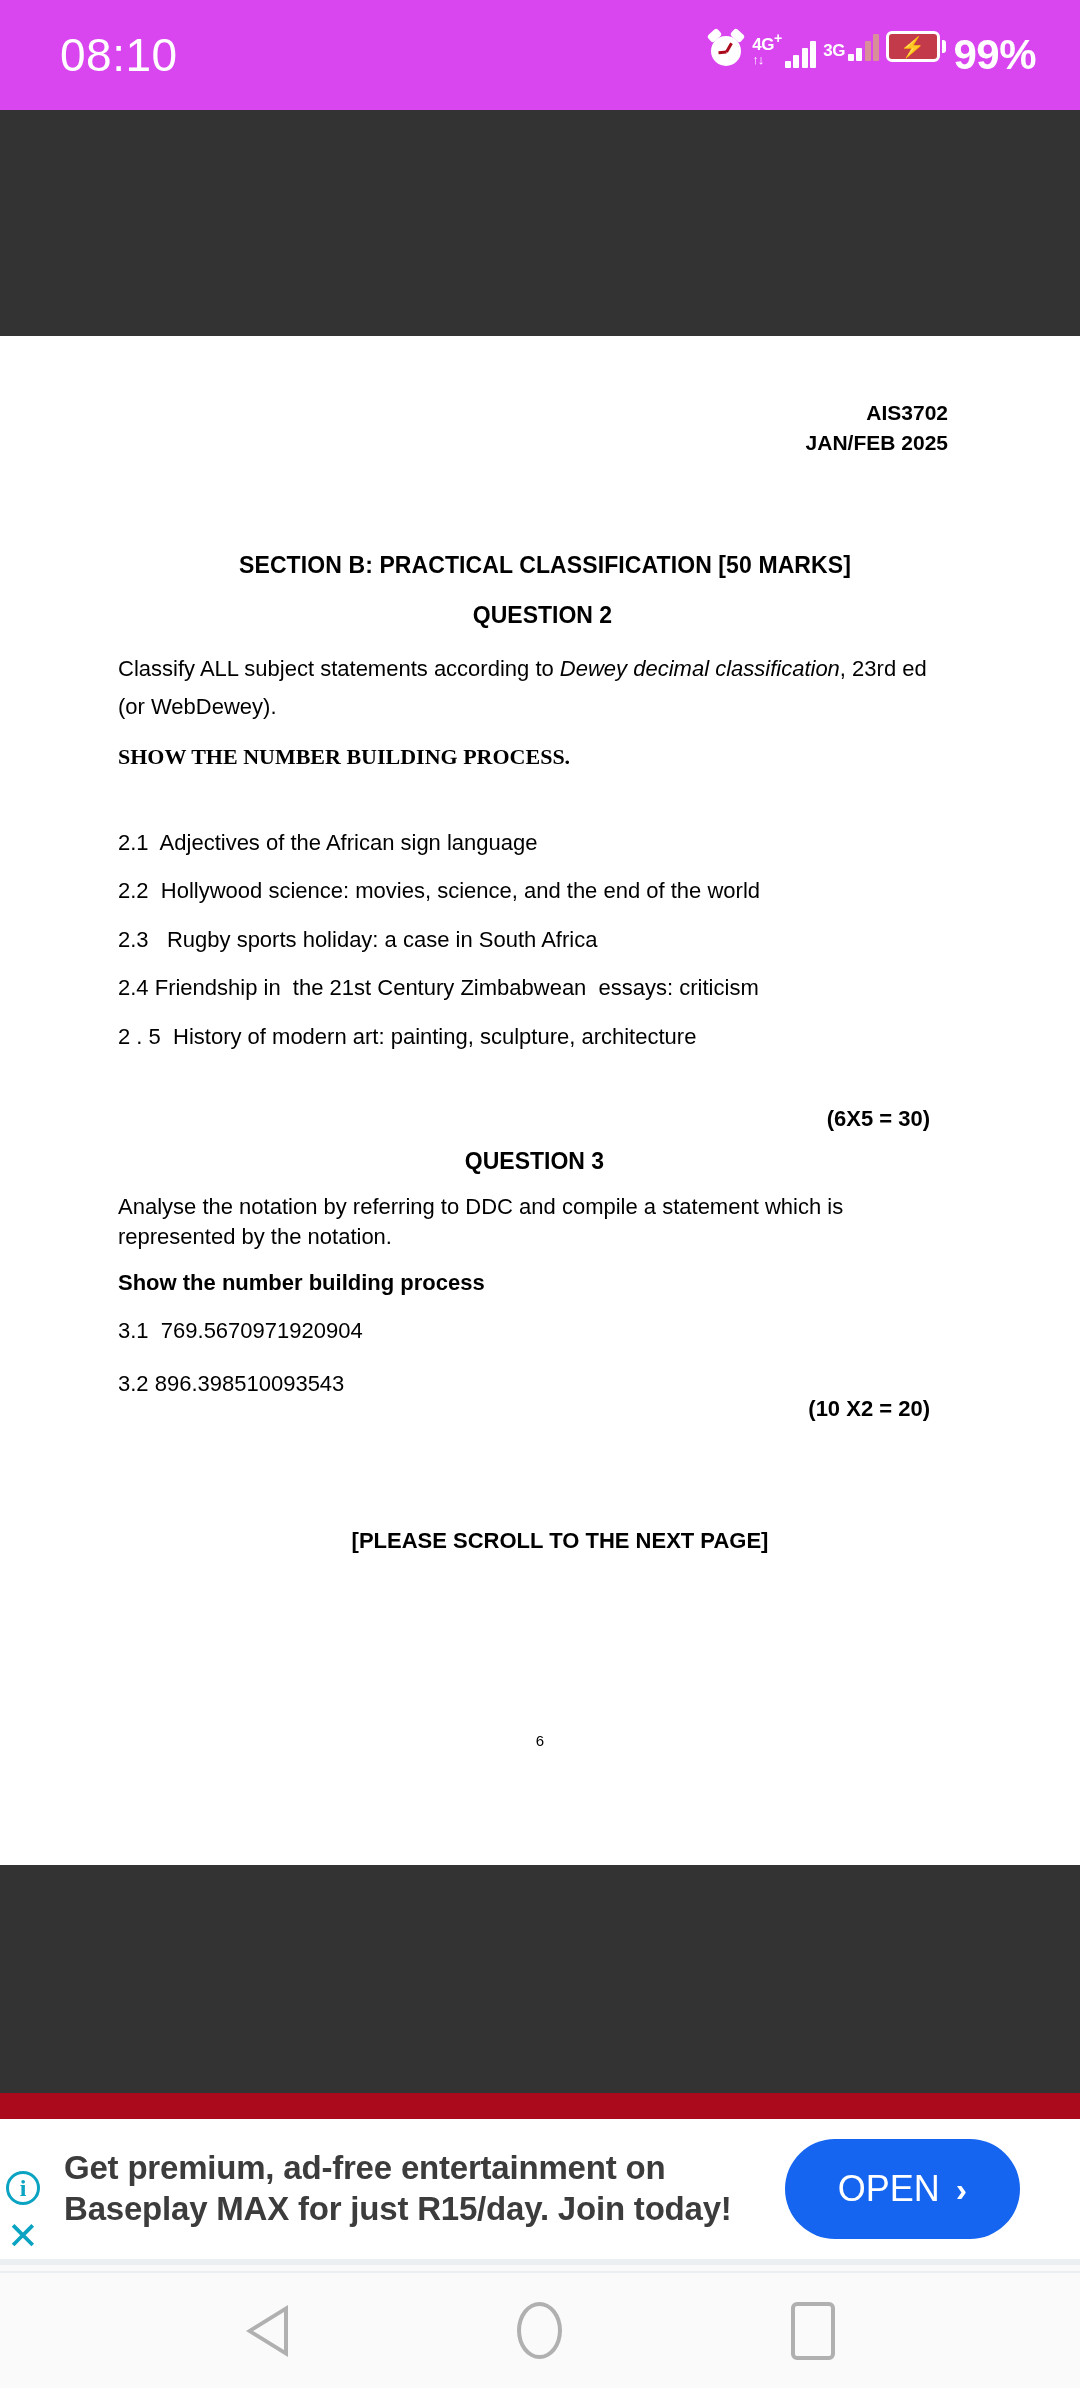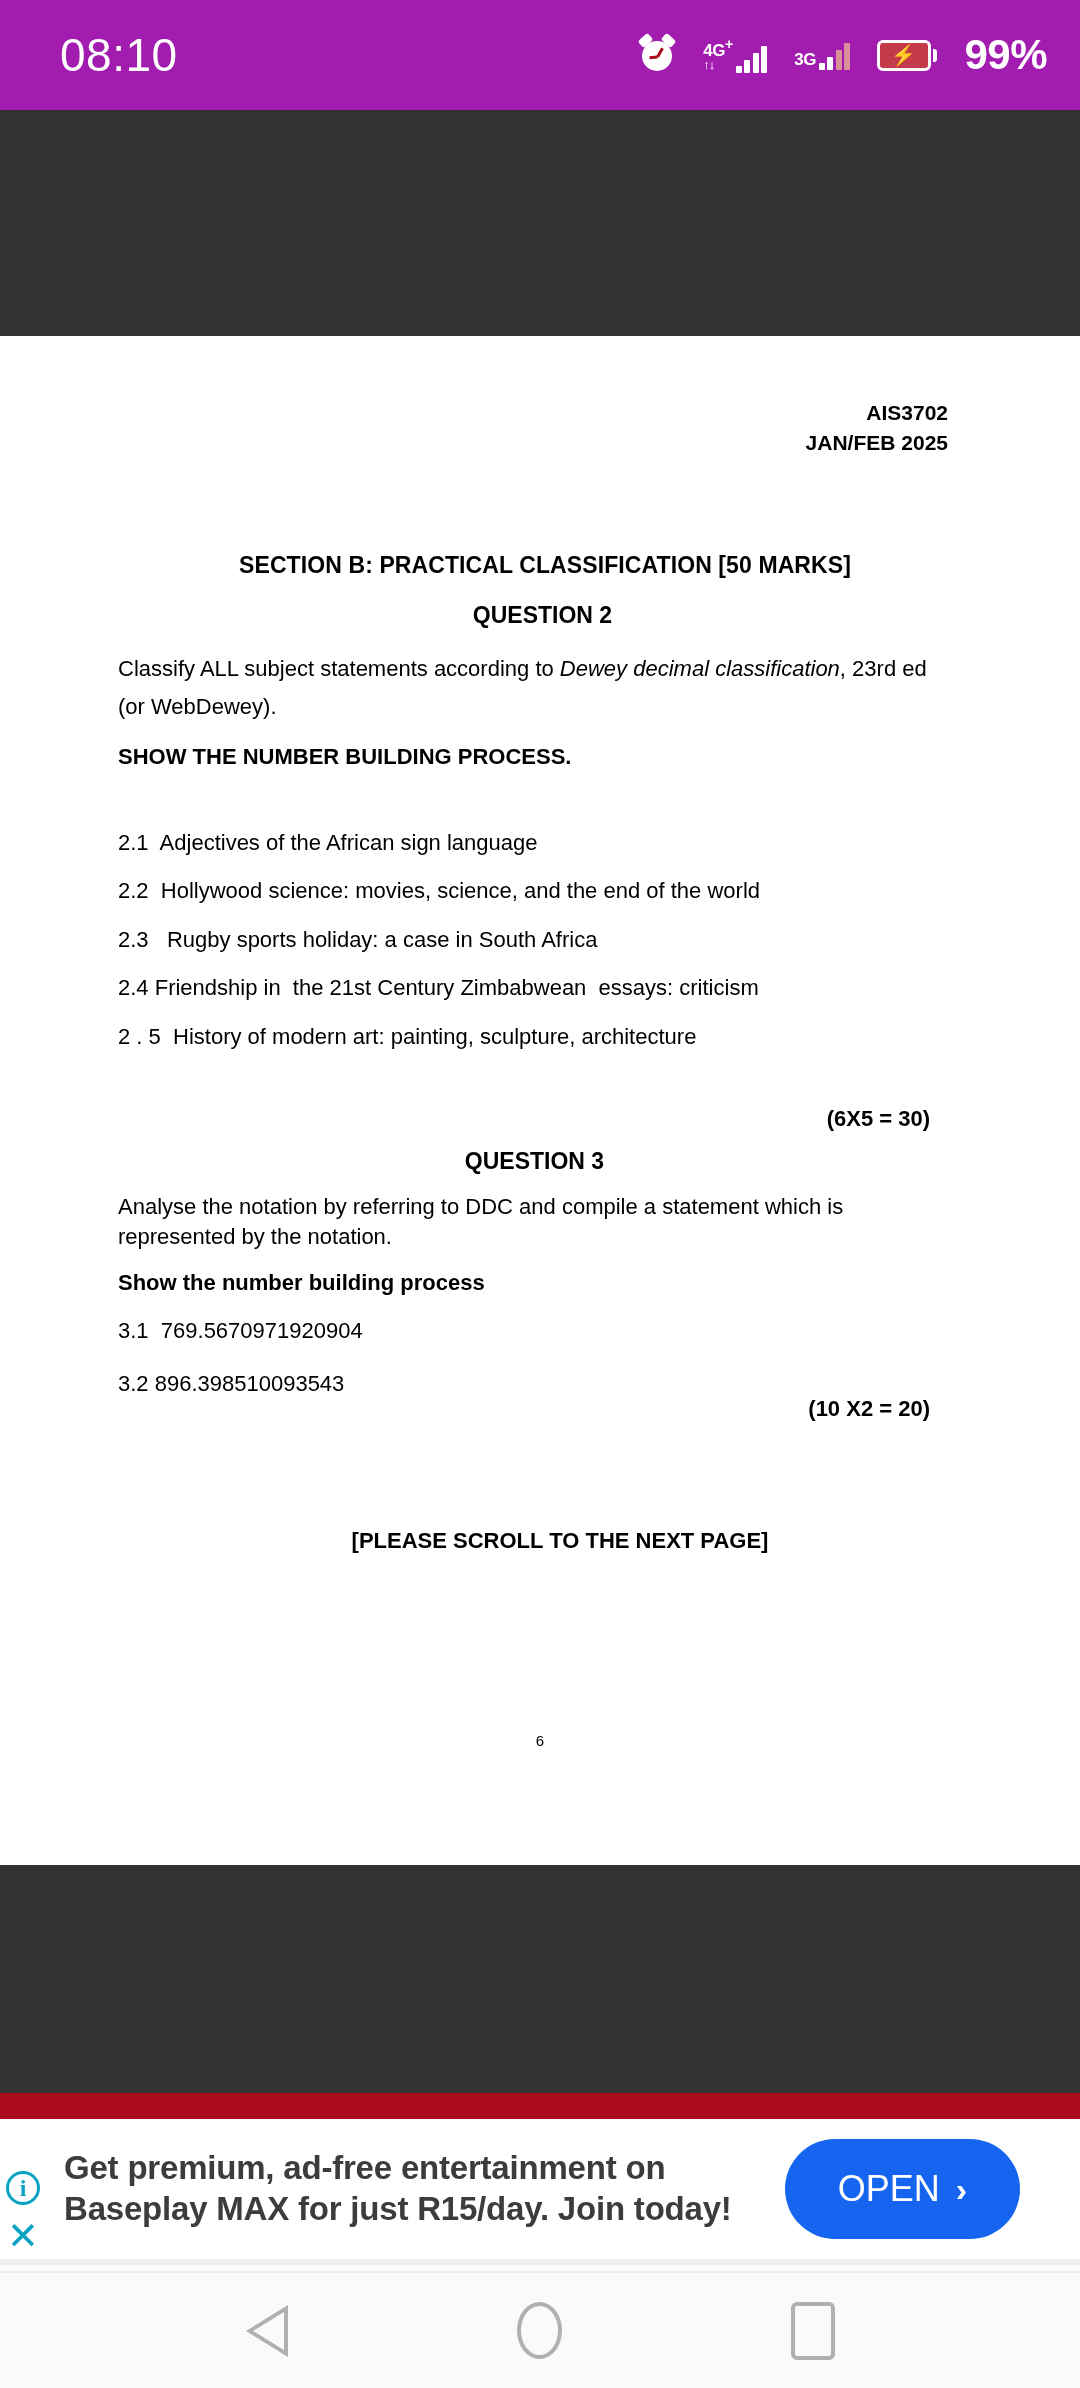--- a/index.html
+++ b/index.html
@@ -7,26 +7,26 @@
     width:1080px; height:2388px;
     background:#ffffff;
     font-family:"Liberation Sans", sans-serif;
     overflow:hidden;
   }
   #screen { position:relative; width:1080px; height:2388px; background:#fafafa; }
 
   
   .status-bar{
     position:absolute; left:0; top:0; width:1080px; height:110px;
-    background:#a21caf; color:#fff;
+    background:#d946ef; color:#fff;
     display:flex; align-items:center; justify-content:space-between;
-    padding:0 33px 0 60px;
+    padding:0 44px 0 60px;
   }
   .status-clock{ font-size:46px; font-weight:400; letter-spacing:.5px; line-height:1; }
-  .status-right{ display:flex; align-items:center; gap:27px; }
+  .status-right{ display:flex; align-items:flex-start; gap:7px; }
 
   .alarm-icon{ width:38px; height:38px; position:relative; }
   .alarm-icon .bell{
     position:absolute; left:4px; top:5px; width:30px; height:30px;
     border-radius:50%; background:#fff;
   }
   .alarm-icon .ear-l,.alarm-icon .ear-r{
     position:absolute; top:0px; width:13px; height:9px; background:#fff; border-radius:3px;
   }
   .alarm-icon .ear-l{ left:1px; transform:rotate(-42deg); }
@@ -93,21 +93,21 @@
     position:absolute; left:0; right:0; top:266px;
     text-align:center; font-size:23px; font-weight:700;
     padding-left:5px;
   }
 
   .intro{
     position:absolute; left:118px; top:314px; width:836px;
     font-size:22px; line-height:1.72;
   }
   .intro em{ font-style:italic; }
-  .intro .bold{ font-weight:700; display:block; margin-top:12px; }
+  .intro .bold{ font-weight:700; display:block; margin-top:12px;font-family:Liberation Serif, serif; }
 
   .qlist{ position:absolute; left:118px; top:494px; width:860px; }
   .qlist .qitem{
     font-size:22px; line-height:1.2; margin-bottom:22px;
     white-space:pre;
   }
 
   .marks-1{
     position:absolute; right:150px; top:770px;
     font-size:22px; font-weight:700;

